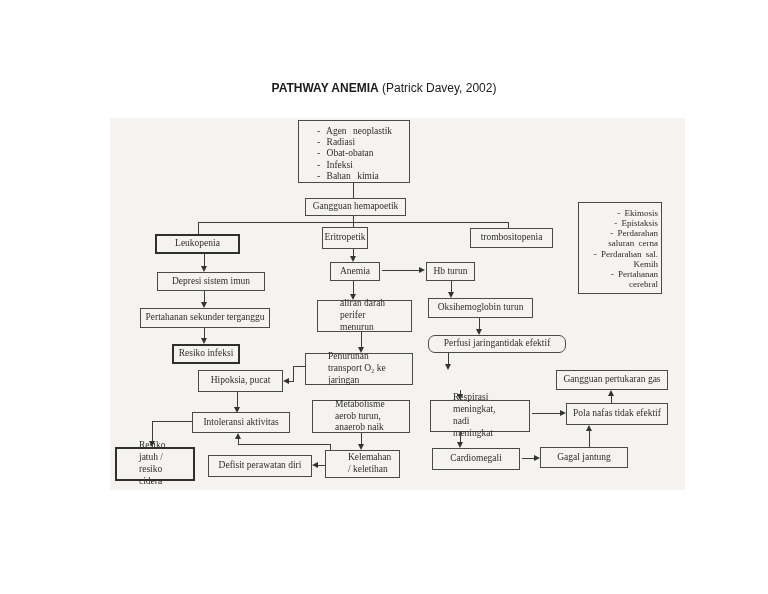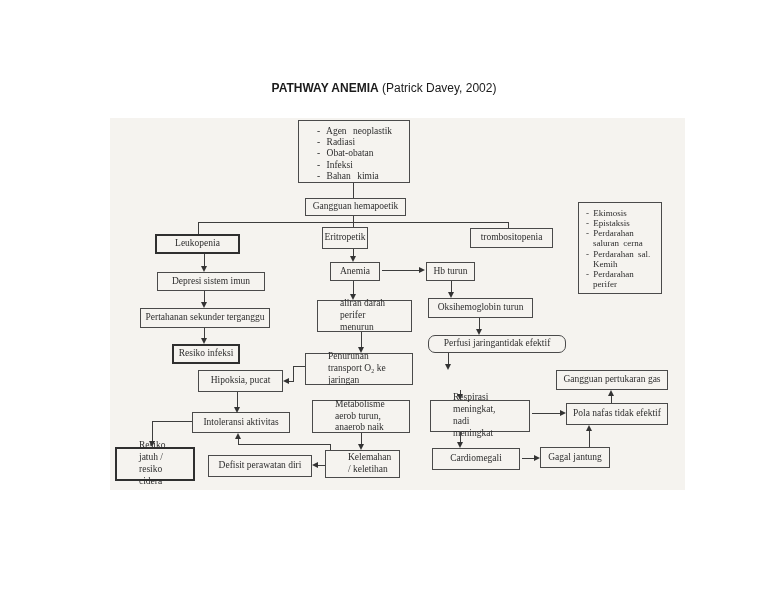--- a/index.html
+++ b/index.html
@@ -41,47 +41,47 @@
       <div class="li">- Agen neoplastik</div>
       <div class="li">- Radiasi</div>
       <div class="li">- Obat-obatan</div>
       <div class="li">- Infeksi</div>
       <div class="li">- Bahan kimia</div>
     </div>
   <div class="node nw" style="left:305px;top:198px;width:101px;height:18px;">Gangguan hemapoetik</div>
   <div class="node nw thick" style="left:155px;top:234px;width:85px;height:20px;">Leukopenia</div>
   <div class="node nw" style="left:322px;top:227px;width:40px;height:22px;border-width:1.5px;">Eritropetik</div>
   <div class="node nw" style="left:470px;top:228px;width:83px;height:20px;">trombositopenia</div>
-  <div class="node list bleed" style="left:578px;top:202px;width:84px;height:92px;">
+  <div class="node list bleed" style="left:578px;top:202px;width:84px;height:92px;text-align:right;">
       <div class="li">- Ekimosis</div>
       <div class="li">- Epistaksis</div>
       <div class="li">- Perdarahan saluran cerna</div>
       <div class="li">- Perdarahan sal. Kemih</div>
-      <div class="li">- Perdarahan perifer</div>
+      <div class="li">- Pertahanan cerebral</div>
     </div>
   <div class="node nw" style="left:157px;top:272px;width:108px;height:19px;">Depresi sistem imun</div>
   <div class="node nw" style="left:330px;top:262px;width:50px;height:19px;">Anemia</div>
   <div class="node nw" style="left:426px;top:262px;width:49px;height:19px;">Hb turun</div>
   <div class="node ta-l" style="left:317px;top:300px;width:95px;height:32px;">aliran darah perifer menurun</div>
   <div class="node nw" style="left:428px;top:298px;width:105px;height:20px;">Oksihemoglobin turun</div>
   <div class="node nw" style="left:140px;top:308px;width:130px;height:20px;">Pertahanan sekunder terganggu</div>
   <div class="node nw thick" style="left:172px;top:344px;width:68px;height:20px;">Resiko infeksi</div>
   <div class="node nw" style="left:428px;top:335px;width:138px;height:18px;border-radius:7px;">Perfusi jaringantidak efektif</div>
   <div class="node ta-l" style="left:305px;top:353px;width:108px;height:32px;">Penurunan transport O₂ ke jaringan</div>
   <div class="node nw" style="left:198px;top:370px;width:85px;height:22px;">Hipoksia, pucat</div>
   <div class="node nw" style="left:556px;top:370px;width:112px;height:20px;">Gangguan pertukaran gas</div>
   <div class="node ta-l" style="left:312px;top:400px;width:98px;height:33px;border-width:1.5px;">Metabolisme aerob turun, anaerob naik</div>
   <div class="node nw" style="left:192px;top:412px;width:98px;height:21px;">Intoleransi aktivitas</div>
   <div class="node ta-l" style="left:430px;top:400px;width:100px;height:32px;">Respirasi meningkat, nadi meningkat</div>
   <div class="node nw" style="left:566px;top:403px;width:102px;height:22px;">Pola nafas tidak efektif</div>
   <div class="node ta-l thick" style="left:115px;top:447px;width:80px;height:34px;">Resiko jatuh / resiko cidera</div>
   <div class="node nw" style="left:208px;top:455px;width:104px;height:22px;">Defisit perawatan diri</div>
   <div class="node ta-l" style="left:325px;top:450px;width:75px;height:28px;border-width:1.5px;">Kelemahan / keletihan</div>
   <div class="node nw" style="left:432px;top:448px;width:88px;height:22px;">Cardiomegali</div>
-  <div class="node nw" style="left:540px;top:447px;width:70px;height:21px;">Gagal jantung</div>
+  <div class="node nw" style="left:540px;top:447px;width:88px;height:21px;">Gagal jantung</div>
 
   <div class="vline" style="left:353px;top:183px;width:1px;height:15px;"></div>
   <div class="vline" style="left:353px;top:216px;width:1px;height:6px;"></div>
   <div class="hline" style="left:198px;top:222px;width:311px;height:1px;"></div>
   <div class="vline" style="left:198px;top:223px;width:1px;height:11px;"></div>
   <div class="vline" style="left:353px;top:223px;width:1px;height:4px;"></div>
   <div class="vline" style="left:508px;top:223px;width:1px;height:5px;"></div>
 
   <div class="vline" style="left:204px;top:254px;width:1px;height:13px;"></div>
     <div class="ah ah-down" style="left:201px;top:266px;"></div>

